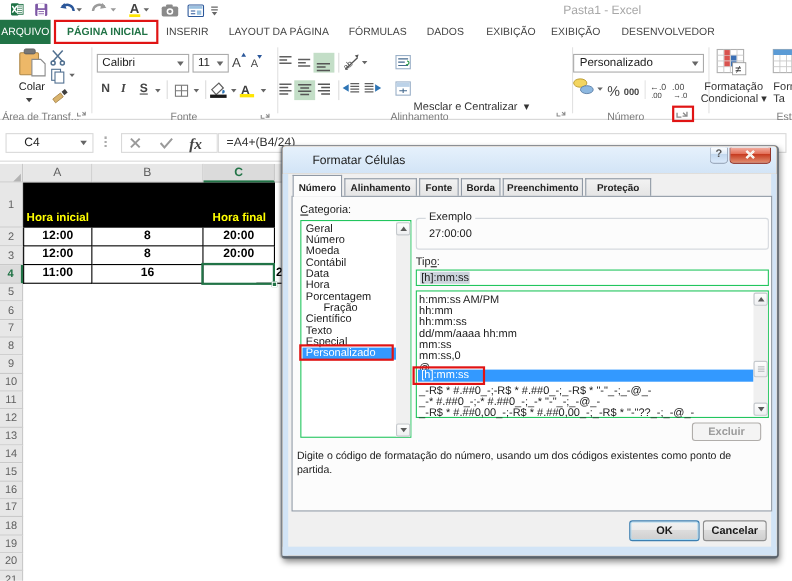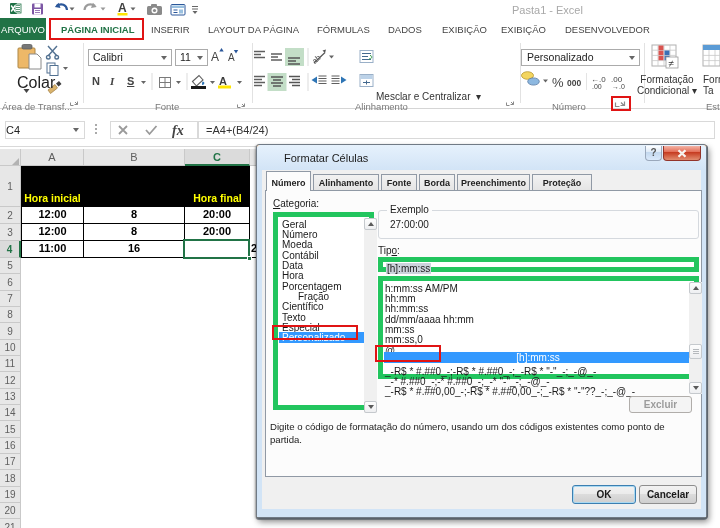--- a/index.html
+++ b/index.html
@@ -23,37 +23,37 @@
 .icn { position:absolute; font-size:11px; color:#444; }
 
 #fbar { left:0; top:110px; width:720px; height:36px; background:#fff; }
 .fbox { position:absolute; background:#fff; border:1px solid #d9d9d9; }
 
 #grid { left:0; top:146px; width:258px; height:382px; background:#fff; border-top:1px solid #d9d9d9; }
 .colhdr { position:absolute; top:2px; height:17px; background:#e7e7e7; border-right:1px solid #c9c9c9; border-bottom:1px solid #c9c9c9; text-align:center; font-size:11px; color:#5f5f5f; line-height:17px; }
 .rowhdr { position:absolute; left:0; width:21px; background:#e7e7e7; border-right:1px solid #c9c9c9; border-bottom:1px solid #c9c9c9; text-align:center; font-size:10px; color:#5f5f5f; }
 .cell { position:absolute; font-weight:700; font-size:11px; color:#000; text-align:center; }
 
-#dlg { left:256px; top:144px; width:451px; height:374px; z-index:50; border-radius:3px;
+#dlg { left:256px; top:132px; width:451px; height:374px; z-index:50; border-radius:3px;
   background:#fdba74; border:1px solid #707a85;
   box-shadow:1px 1px 0 rgba(88,97,106,0.95), 0 2px 0 rgba(88,97,106,0.7), 2px 4px 6px rgba(0,0,0,0.45), -1px 1px 2px rgba(0,0,0,0.3);padding-left:48px; }
 #dlg-titlebar { position:absolute; left:0; top:0; width:100%; height:25px; border-radius:3px 3px 0 0;
   background:linear-gradient(#e6f1fc,#d2e4f6); }
 #dlg-frame { position:absolute; left:0; top:25px; right:0; bottom:0;
   border-left:5px solid #d2e4f6; border-right:5px solid #d2e4f6; border-bottom:8px solid #d2e4f6; background:#f0f0f0; }
 #dlg-title { position:absolute; left:27px; top:7px; font-size:11px; color:#1c1c1c; }
 .capbtn { position:absolute; top:1px; height:15px; border:1px solid #9aa8bb; border-top:none; border-radius:0 0 4px 4px; }
 #btn-help { left:388px; width:17px; background:linear-gradient(#fdfeff,#dce9f7 45%,#c3d8ee 45%,#dbeafb); color:#555; font-size:10px; font-weight:700; text-align:center; line-height:14px; }
 #btn-close { left:406px; width:38px; background:linear-gradient(#f3b2a5,#e26a52 45%,#c63b20 45%,#e28e70); border-color:#93342a; }
 
 .dtab { position:absolute; top:29px; height:17px; background:linear-gradient(#f2f2f2,#e4e4e4); border:1px solid #9099a5; border-bottom:none; font-size:9px; font-weight:700; color:#222; text-align:center; line-height:17px; z-index:2; }
 #dtab-numero { top:26px; height:20px; background:#fcfcfc; z-index:4; line-height:22px; }
 #dlg-page { position:absolute; left:8px; top:45px; width:437px; height:287px; background:#fcfcfc; border:1px solid #9099a5; z-index:3; }
 .dlabel { font-size:10px; color:#1a1a1a; }
-.lbox { position:absolute; background:#fff; border:5px solid #22c55e; }
+.lbox { position:absolute; background:#fff; border:1px solid #22c55e; }
 .litem { position:absolute; left:4px; font-size:10px; color:#1a1a1a; white-space:nowrap; }
 .sel { background:#3399ff; color:#fff; }
 .sbar { position:absolute; background:#f0f0f0; }
 .sbtn { position:absolute; left:0; width:100%; background:linear-gradient(#fdfdfd,#eeeff1); border:1px solid #c5c9cd; border-radius:2px; }
 .sbtn:after { content:""; position:absolute; left:50%; top:50%; margin-left:-3px; width:0; height:0; border-left:3px solid transparent; border-right:3px solid transparent; }
 .sbtn.up:after { margin-top:-2px; border-bottom:4px solid #5a5a5a; }
 .sbtn.dn:after { margin-top:-2px; border-top:4px solid #5a5a5a; }
 .groupbox { position:absolute; border:1px solid #d5d9de; border-radius:3px; }
 .btn { position:absolute; background:linear-gradient(#f2f2f2,#ebebeb 45%,#dddddd 45%,#cfcfcf); border:1px solid #8e8e8e; border-radius:3px; font-size:10px; font-weight:600; color:#1a1a1a; text-align:center; }
 </style>
@@ -233,36 +233,36 @@
       <text x="668.5" y="26.5" font-family="Liberation Sans, sans-serif" font-size="10" fill="#333">≠</text>
     </g>
 
     <rect x="703" y="5" width="17" height="21" fill="#fff" stroke="#b0b0b0" stroke-width="1"></rect>
     <rect x="703" y="5" width="17" height="5" fill="#5b9bd5"></rect>
     <path d="M703 15.4h17M703 20.6h17M709 10v16M715 10v16" stroke="#c8c8c8" stroke-width="0.8"></path>
   </svg>
 
   <div class="combo" style="left:88px; top:9px; width:84px; height:17px; line-height:15px; padding-left:4px;">Calibri<span class="arr"></span></div>
   <div class="combo" style="left:175px; top:9px; width:33px; height:17px; line-height:15px; padding-left:4px;">11<span class="arr"></span></div>
-  <div class="icn" style="left:17px; top:34px; color:#222; font-size:16px;">Colar</div>
+  <div class="icn" style="left:17px; top:34px; color:#222; font-size:10px;">Colar</div>
   <div class="icn" style="left:92px; top:35px; font-weight:700; font-size:11px;">N</div>
   <div class="icn" style="left:110px; top:35px; font-style:italic; font-weight:700; font-size:11px; font-family:'Liberation Serif',serif;">I</div>
   <div class="icn" style="left:127px; top:35px; font-weight:700; font-size:11px; text-decoration:underline;">S</div>
 
   <div class="icn" style="left:376px; top:35px; font-size:10px; color:#333;margin-top:16px;">Mesclar e Centralizar&nbsp;&nbsp;▾</div>
 
   <div class="combo" style="left:521px; top:9px; width:119px; height:17px; line-height:15px; padding-left:5px;">Personalizado<span class="arr"></span></div>
 
   <div class="icn" style="left:635px; top:34px; font-size:10px; color:#333; text-align:center; width:64px; line-height:11px;">Formatação<br>Condicional ▾</div>
   <div class="icn" style="left:703px; top:34px; font-size:10px; color:#333; line-height:11px;">Forma<br>Ta</div>
 </div>
 <div class="redbox" style="left:611px; top:96px; width:20px; height:15px;"></div>
 
 <div class="abs" id="fbar">
-  <div class="fbox" style="left:5px; top:11px; width:80px; height:18px; font-size:11px; line-height:16px; padding-left:0; color:#222;">C4</div>
+  <div class="fbox" style="left:5px; top:11px; width:80px; height:18px; font-size:11px; line-height:16px; padding-left:16px; color:#222;">C4</div>
   <div class="abs" style="left:73px; top:18px; width:0; height:0; border-left:3.5px solid transparent; border-right:3.5px solid transparent; border-top:4px solid #666;"></div>
   <div class="abs" style="left:95px; top:14px; width:2px; height:12px; background:repeating-linear-gradient(#aaa 0 2px, #fff 2px 4px);"></div>
   <div class="fbox" style="left:110px; top:11px; width:88px; height:18px;"></div>
   <div class="fbox" style="left:198px; top:11px; width:517px; height:18px; font-size:11px; line-height:16px; padding-left:7px; color:#333;">=A4+(B4/24)</div>
   <svg class="abs" style="left:110px; top:11px;" width="88" height="18" viewBox="0 0 88 18">
     <path d="M9 5l8 8M17 5l-8 8" stroke="#9a9a9a" stroke-width="1.8" fill="none"></path>
     <path d="M36 9l3.5 4 7-8" stroke="#9a9a9a" stroke-width="1.8" fill="none"></path>
     <text x="62" y="14" font-family="Liberation Serif, serif" font-style="italic" font-size="14" font-weight="bold" fill="#444">fx</text>
   </svg>
 </div>
@@ -353,21 +353,21 @@
 
   <div class="groupbox" style="left:121px; top:65px; width:321px; height:29px; z-index:5;"></div>
   <div class="abs dlabel" style="left:130px; top:59px; background:#fcfcfc; padding:0 3px; z-index:6;">Exemplo</div>
   <div class="abs dlabel" style="left:133px; top:74px; z-index:6;">27:00:00</div>
 
   <div class="abs dlabel" style="left:121px; top:100px; z-index:5;">Tip<u>o</u>:</div>
   <div class="lbox" style="left:121px; top:112px; width:321px; height:15px; z-index:5;">
     <div class="abs dlabel" style="left:3px; top:1px; background:#ccd3dc; padding:0 1px;">[h]:mm:ss</div>
   </div>
 
-  <div class="lbox" style="left:121px; top:131px; width:321px; height:103px; z-index:5;text-align:center;">
+  <div class="lbox" style="left:121px; top:131px; width:321px; height:116px; z-index:5;">
     <div class="litem" style="left:2px; top:2px;">h:mm:ss AM/PM</div>
     <div class="litem" style="left:2px; top:12px;">hh:mm</div>
     <div class="litem" style="left:2px; top:22px;">hh:mm:ss</div>
     <div class="litem" style="left:2px; top:33px;">dd/mm/aaaa hh:mm</div>
     <div class="litem" style="left:2px; top:43px;">mm:ss</div>
     <div class="litem" style="left:2px; top:53px;">mm:ss,0</div>
     <div class="litem" style="left:2px; top:64px;">@</div>
     <div class="litem sel" style="top:71px; left:1px; width:305px; padding-left:3px; height:11px;">[h]:mm:ss</div>
     <div class="litem" style="left:2px; top:85px;">_-R$ * #.##0_-;-R$ * #.##0_-;_-R$ * "-"_-;_-@_-</div>
     <div class="litem" style="left:2px; top:95px;">_-* #.##0_-;-* #.##0_-;_-* "-"_-;_-@_-</div>

